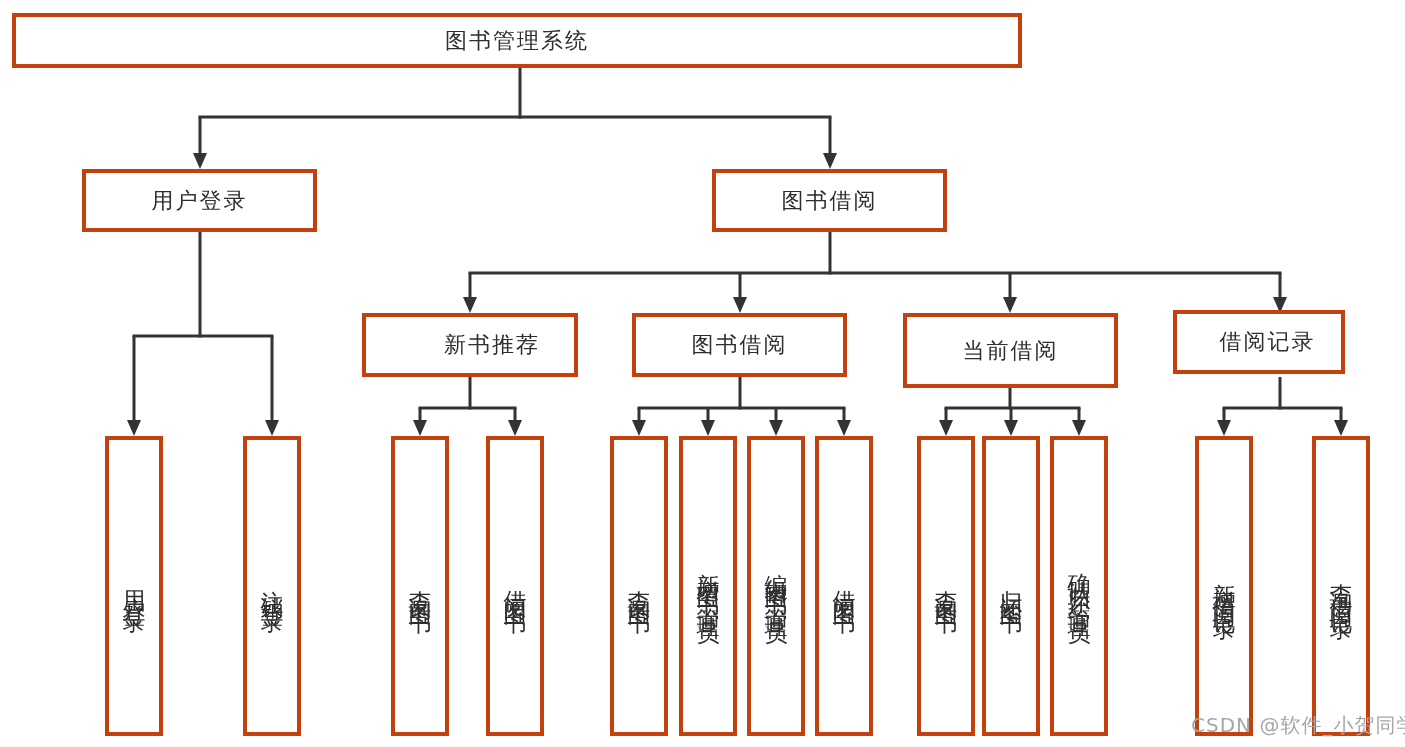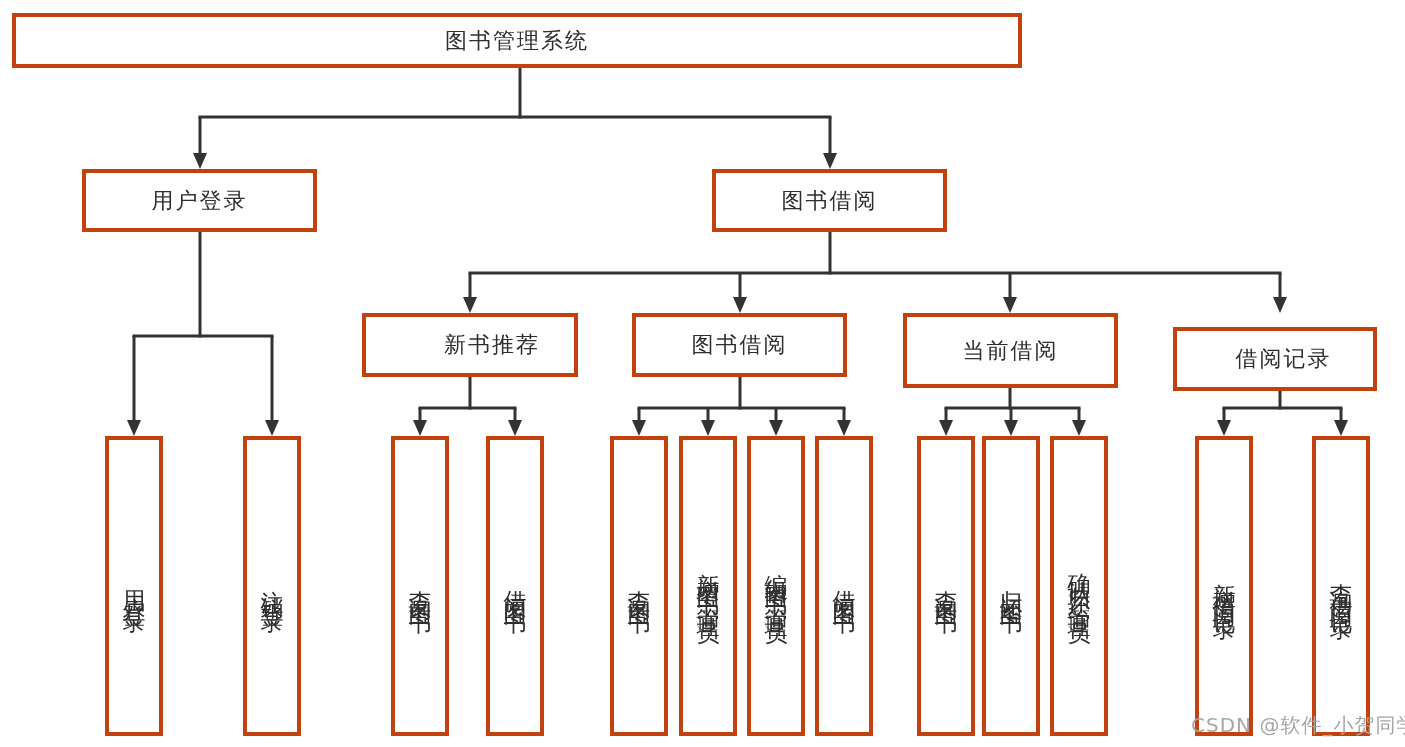--- a/index.html
+++ b/index.html
@@ -135,21 +135,21 @@
   </svg>
 
   <div class="node h" style="left:12px; top:13px; width:1010px; height:55px;">图书管理系统</div>
 
   <div class="node h" style="left:82px; top:169px; width:235px; height:63px;">用户登录</div>
   <div class="node h" style="left:712px; top:169px; width:235px; height:63px;">图书借阅</div>
 
   <div class="node h" style="left:362px; top:313px; width:216px; height:64px;padding-left:44px;">新书推荐</div>
   <div class="node h" style="left:632px; top:313px; width:215px; height:64px;">图书借阅</div>
   <div class="node h" style="left:903px; top:313px; width:215px; height:75px;">当前借阅</div>
-  <div class="node h" style="left:1173px; top:327px; width:204px; height:64px;padding-left:17px;">借阅记录</div>
+  <div class="node h" style="left:1173px; top:310px; width:172px; height:64px;padding-left:17px;">借阅记录</div>
 
   <div class="node v" style="left:105px; top:436px; width:58px; height:300px;">用户登录</div>
   <div class="node v" style="left:243px; top:436px; width:58px; height:300px;">注销登录</div>
 
   <div class="node v" style="left:391px; top:436px; width:58px; height:300px;">查询图书</div>
   <div class="node v" style="left:486px; top:436px; width:58px; height:300px;">借阅图书</div>
 
   <div class="node v" style="left:610px; top:436px; width:58px; height:300px;">查询图书</div>
   <div class="node v" style="left:679px; top:436px; width:58px; height:300px;">新增图书（管理员）</div>
   <div class="node v" style="left:747px; top:436px; width:58px; height:300px;">编辑图书（管理员）</div>

